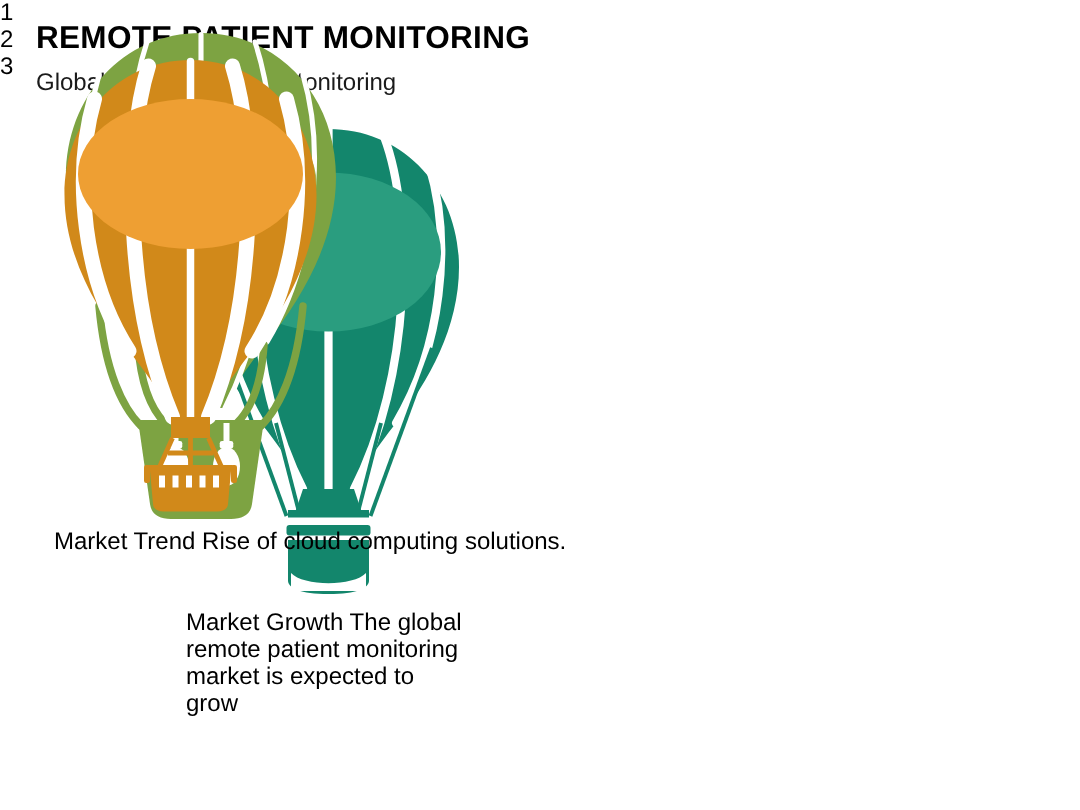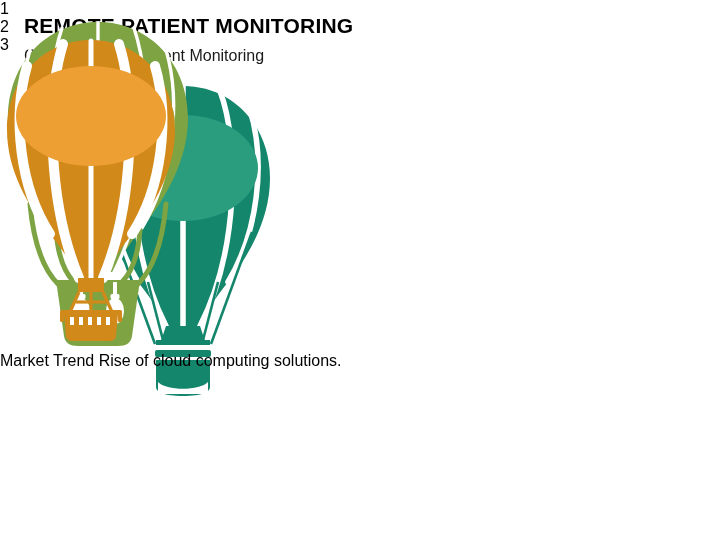--- a/index.html
+++ b/index.html
@@ -33,20 +33,21 @@
     top: 47px;
     font-size: 16px;
     font-weight: normal;
     color: #1a1a1a;
     white-space: nowrap;
   }
 
   
   .balloon-group {
     position: absolute;
+    margin-left: 36px;
   }
   #balloon-group-1 { left: 88px;  top: 82px;  width: 190px; height: 320px; }
   #balloon-group-2 { left": 0;    }
   #balloon-group-2 { left: 270px; top: 100px; width: 196px; height: 340px; }
   #balloon-group-3 { left: 452px; top: 82px;  width: 182px; height: 312px; }
 
   .balloon-svg {
     position: absolute;
     left: 0;
     top: 0;
@@ -139,20 +140,24 @@
     <path d="M78 244 L 112 244 L 118 262 L 72 262 Z" fill="#13866C"></path>
     <rect x="68" y="258" width="54" height="5" fill="#13866C"></rect>
 
     <rect x="67" y="268" width="56" height="7" rx="2" fill="#13866C"></rect>
     <path d="M68 278 L 122 278 L 122 305
              C 122 310, 114 314, 95 314
              C 76 314, 68 310, 68 305 Z" fill="#13866C"></path>
     <path d="M70 300 C 78 309, 112 309, 120 300 L 120 312 L 70 312 Z" fill="#ffffff"></path>
   </svg>
 
+  <div class="balloon-text" id="balloon-text-1">
+    <span class="balloon-heading">Market Growth</span>
+    <span class="balloon-body">The global remote patient monitoring market is expected to grow</span>
+  </div>
 </div>
 
 <div class="balloon-number" id="balloon-number-1">1</div>
 
 <div class="balloon-group" id="balloon-group-2">
 
   <svg class="balloon-svg" width="196" height="340" viewBox="0 0 196 340">
 
     <path d="M98 4
              C 150 4, 188 46, 188 100

